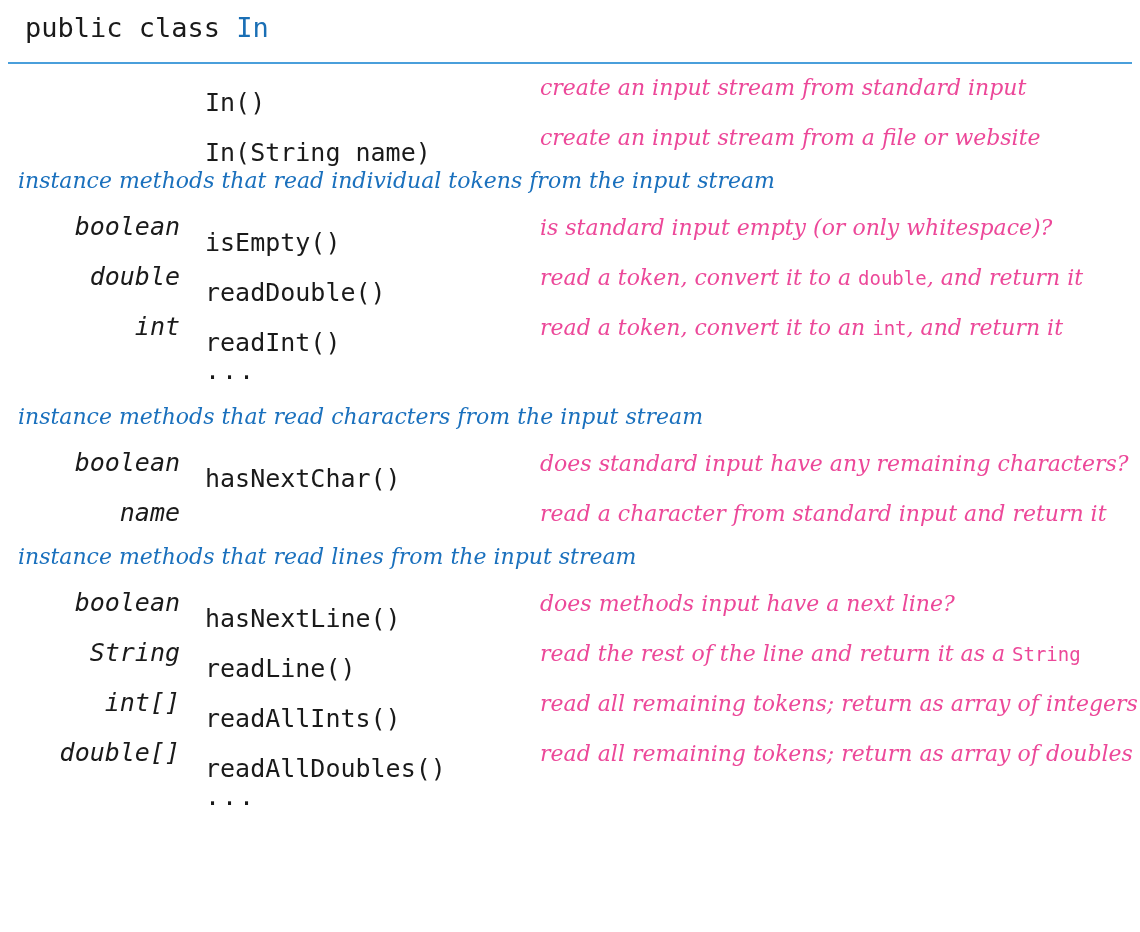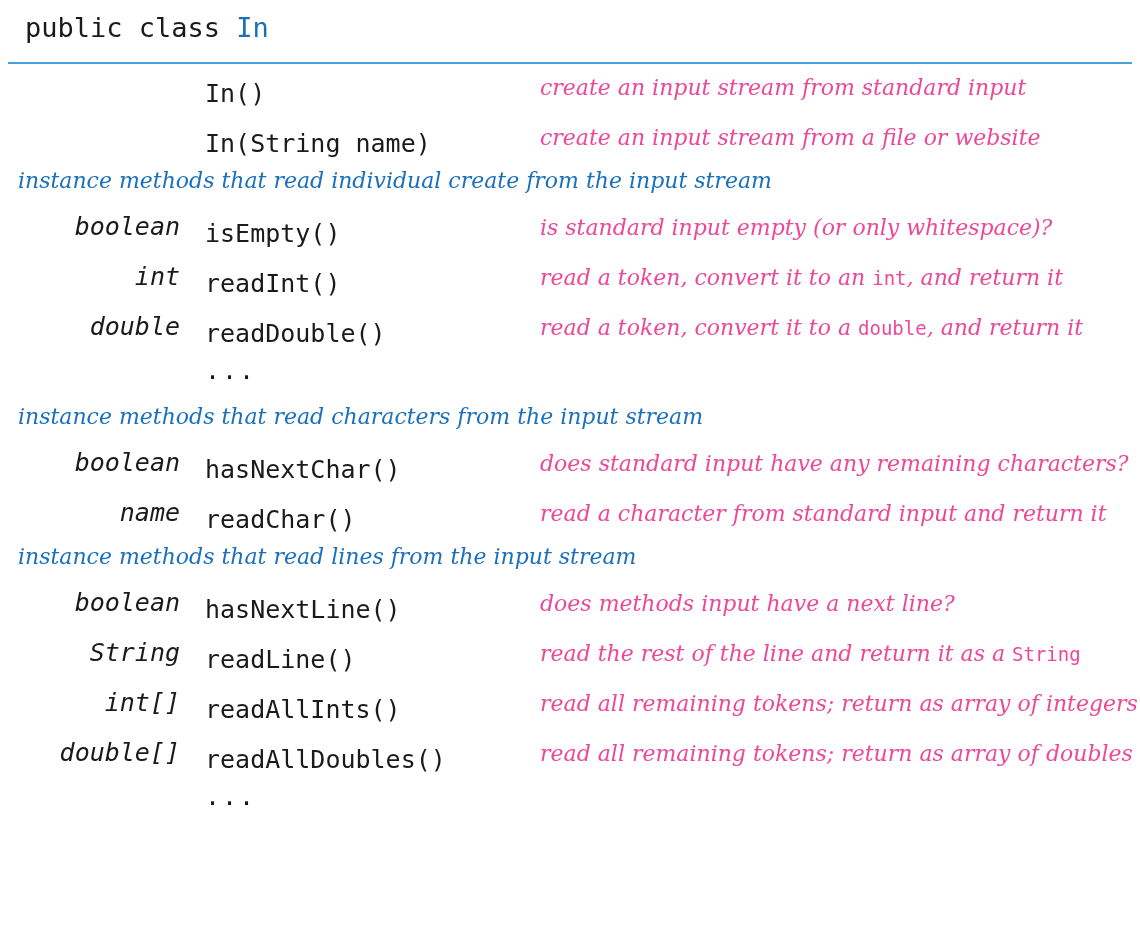--- a/index.html
+++ b/index.html
@@ -68,21 +68,21 @@
     text-align: right;
     font-family: "DejaVu Sans Mono", monospace;
     font-size: 25px;
     color: #1a1a1a;
     white-space: pre;
     font-style: italic;
   }
   .row-name {
     position: absolute;
     left: 205px;
-    top: 15px;
+    top: 24px;
     font-family: "DejaVu Sans Mono", monospace;
     font-size: 25px;
     color: #1a1a1a;
     white-space: pre;
   }
   .row-desc {
     position: absolute;
     left: 540px;
     top: 11px;
     font-family: "DejaVu Serif", serif;
@@ -144,51 +144,50 @@
       <div class="row-type"></div>
       <div class="row-name">In()</div>
       <div class="row-desc"><span>create an input stream from standard input</span></div>
     </div>
     <div class="api-row">
       <div class="row-type"></div>
       <div class="row-name">In(String name)</div>
       <div class="row-desc"><span>create an input stream from a file or website</span></div>
     </div>
     <div class="api-section">
-      <div class="section-label">instance methods that read individual create from the input stream</div>
+      <div class="section-label">instance methods that read individual tokens from the input stream</div>
     </div>
     <div class="api-row">
       <div class="row-type">boolean</div>
       <div class="row-name">isEmpty()</div>
       <div class="row-desc"><span>is standard input empty (or only whitespace)?</span></div>
     </div>
     <div class="api-row">
+      <div class="row-type">double</div>
+      <div class="row-name">readDouble()</div>
+      <div class="row-desc"><span>read a token, convert it to a </span><span class="code">double</span><span>, and return it</span></div>
+    </div>
+    <div class="api-row">
       <div class="row-type">int</div>
       <div class="row-name">readInt()</div>
       <div class="row-desc"><span>read a token, convert it to an </span><span class="code">int</span><span>, and return it</span></div>
     </div>
-    <div class="api-row">
-      <div class="row-type">double</div>
-      <div class="row-name">readDouble()</div>
-      <div class="row-desc"><span>read a token, convert it to a </span><span class="code">double</span><span>, and return it</span></div>
-    </div>
     <div class="api-ellipsis">
       <div class="ellipsis-glyph">...</div>
     </div>
     <div class="api-section">
       <div class="section-label">instance methods that read characters from the input stream</div>
     </div>
     <div class="api-row">
       <div class="row-type">boolean</div>
       <div class="row-name">hasNextChar()</div>
       <div class="row-desc"><span>does standard input have any remaining characters?</span></div>
     </div>
     <div class="api-row">
       <div class="row-type">name</div>
-      <div class="row-name">readChar()</div>
       <div class="row-desc"><span>read a character from standard input and return it</span></div>
     </div>
     <div class="api-section">
       <div class="section-label">instance methods that read lines from the input stream</div>
     </div>
     <div class="api-row">
       <div class="row-type">boolean</div>
       <div class="row-name">hasNextLine()</div>
       <div class="row-desc"><span>does methods input have a next line?</span></div>
     </div>

